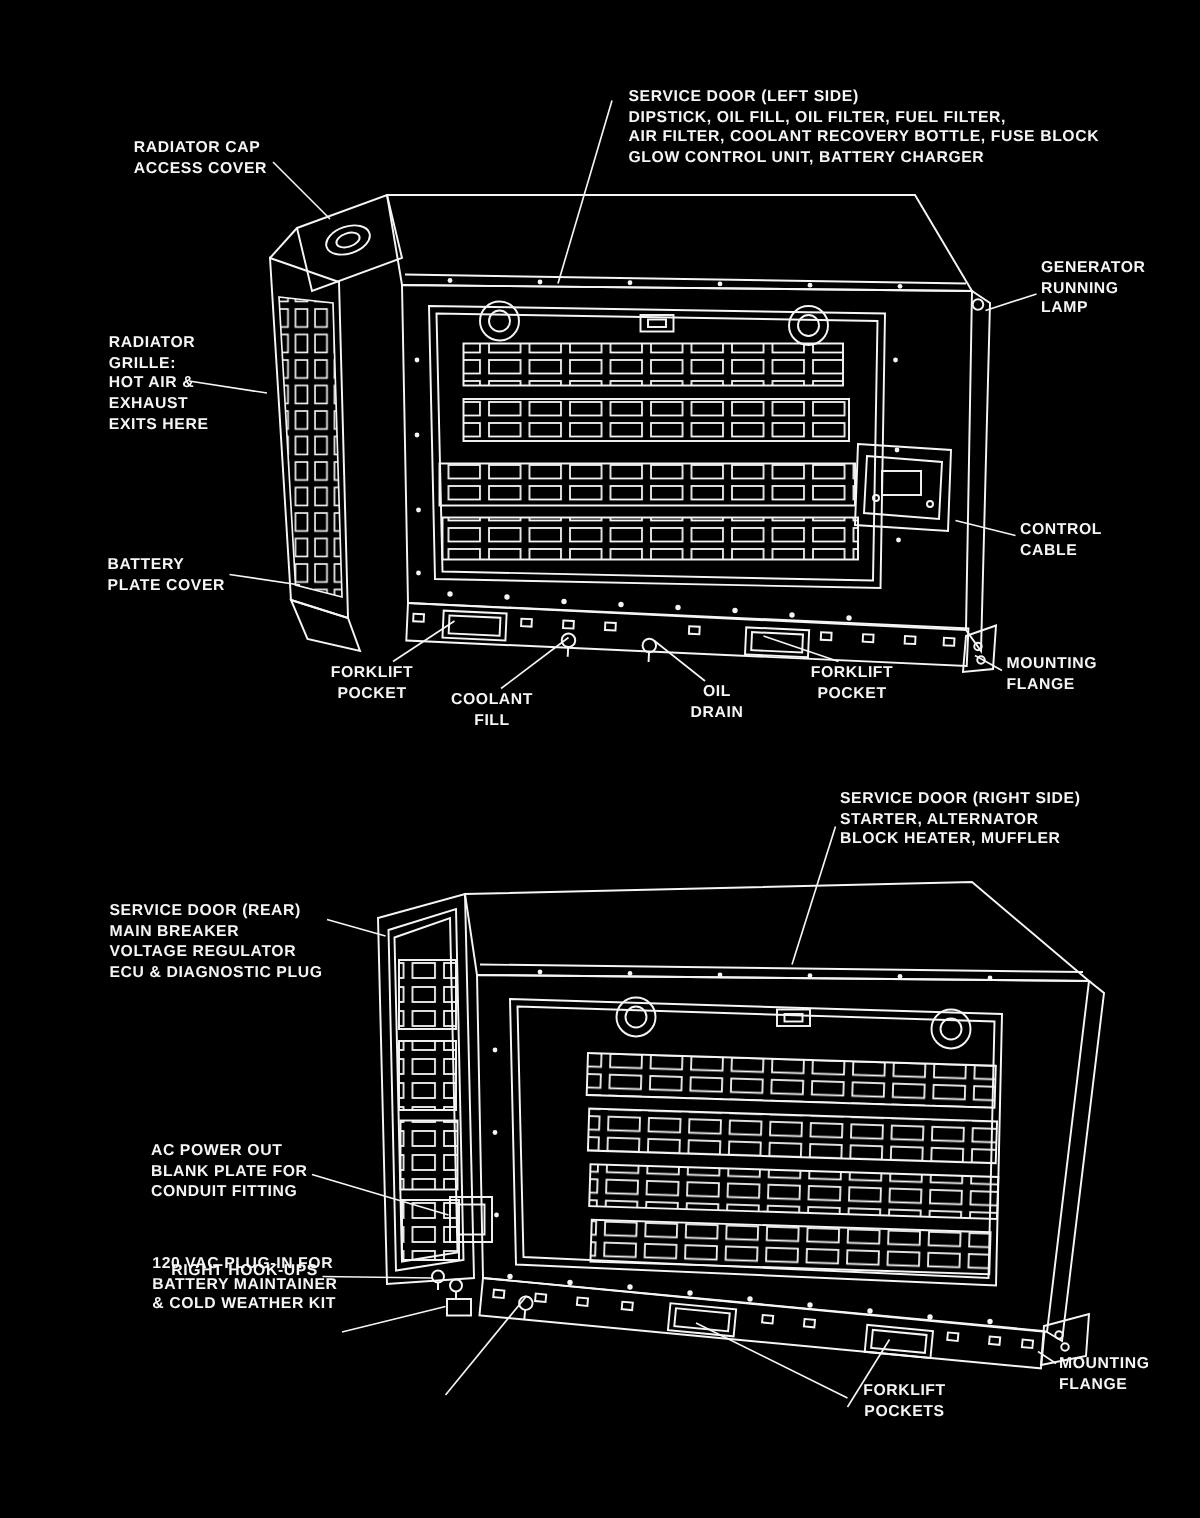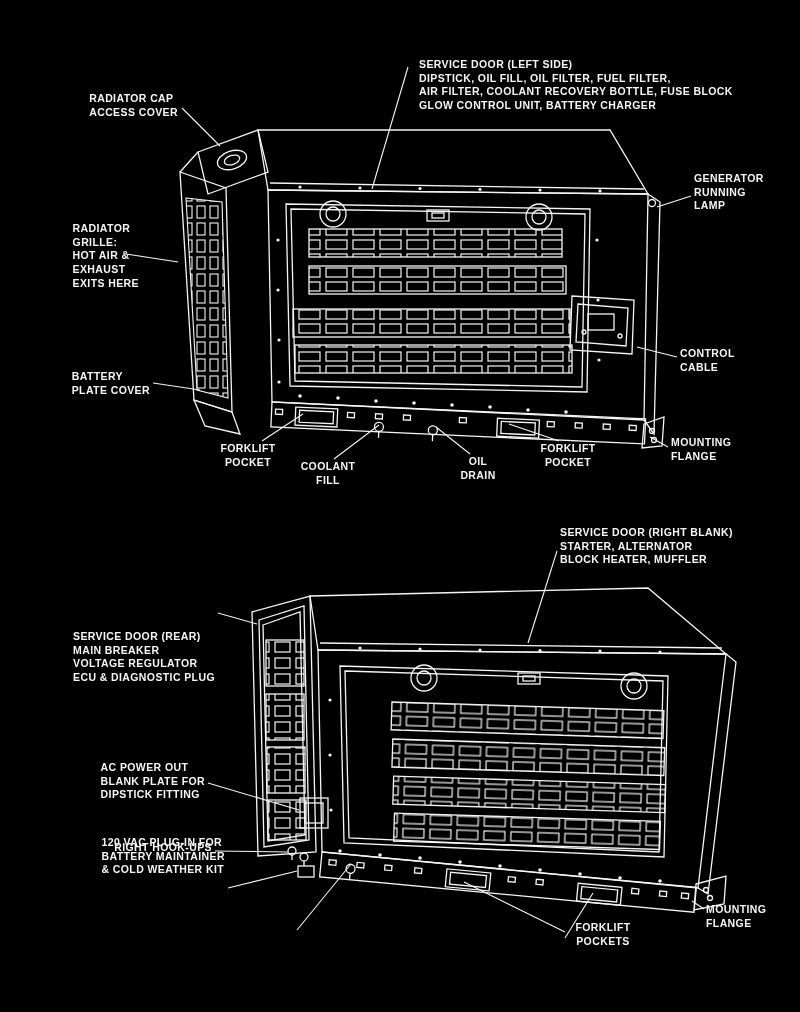--- a/index.html
+++ b/index.html
@@ -298,30 +298,30 @@
 FLANGE</div>
   <div class="lbl c" style="left:218px; top:442px; width:60px;">FORKLIFT
 POCKET</div>
   <div class="lbl c" style="left:298px; top:460px; width:60px;">COOLANT
 FILL</div>
   <div class="lbl c" style="left:455px; top:455px; width:46px;">OIL
 DRAIN</div>
   <div class="lbl c" style="left:538px; top:442px; width:60px;">FORKLIFT
 POCKET</div>
 
-  <div class="lbl" style="left:560px; top:526px;">SERVICE DOOR (RIGHT BLANK)
+  <div class="lbl" style="left:560px; top:526px;">SERVICE DOOR (RIGHT SIDE)
 STARTER, ALTERNATOR
 BLOCK HEATER, MUFFLER</div>
-  <div class="lbl r" style="right:585px; top:601px;margin-top:29px;">SERVICE DOOR (REAR)
+  <div class="lbl r" style="right:585px; top:601px;">SERVICE DOOR (REAR)
 MAIN BREAKER
 VOLTAGE REGULATOR
 ECU &amp; DIAGNOSTIC PLUG</div>
   <div class="lbl r" style="right:595px; top:761px;">AC POWER OUT
 BLANK PLATE FOR
-DIPSTICK FITTING</div>
+CONDUIT FITTING</div>
   <div class="lbl r" style="right:588px; top:841px;">RIGHT HOOK-UPS</div>
   <div class="lbl r" style="right:575px; top:836px;">120 VAC PLUG-IN FOR
 BATTERY MAINTAINER
 &amp; COLD WEATHER KIT</div>
   <div class="lbl c" style="left:568px; top:921px; width:70px;">FORKLIFT
 POCKETS</div>
   <div class="lbl" style="left:706px; top:903px;">MOUNTING
 FLANGE</div>
 
 </div>

